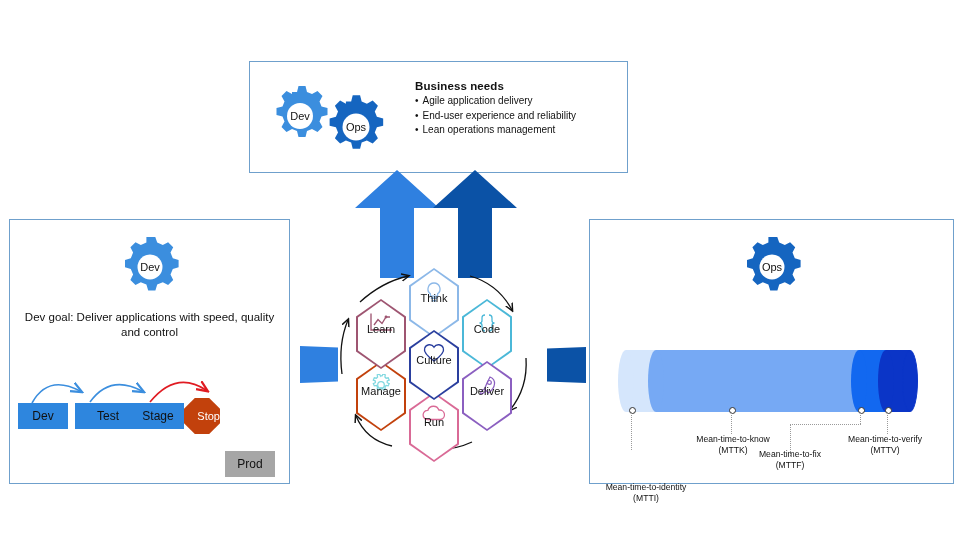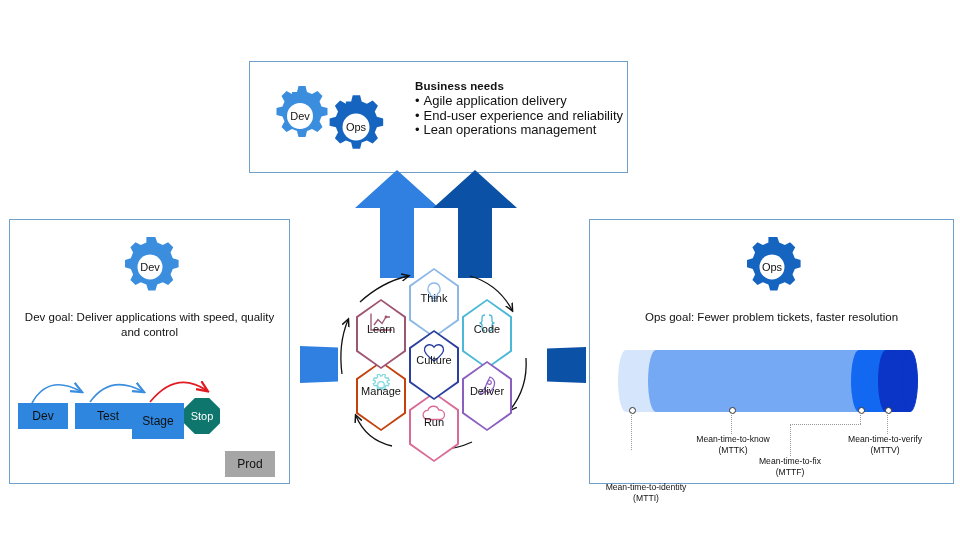--- a/index.html
+++ b/index.html
@@ -8,35 +8,35 @@
     font-family:"Liberation Sans","DejaVu Sans",sans-serif;color:#1a1a1a;
   }
   .panel{position:absolute;border:1.5px solid #6fa0cc;background:#fff;box-sizing:border-box;}
 
   
   #business-box{left:249px;top:61px;width:379px;height:112px;}
   .bn-gears{position:absolute;left:22px;top:18px;width:130px;height:78px;}
   .bn-text{position:absolute;left:165px;top:18px;width:205px;}
   .bn-title{font-size:11.5px;font-weight:bold;color:#111;margin:0 0 2px 0;letter-spacing:.1px;}
   .bn-list{margin:0;padding:0;list-style:none;}
-  .bn-list li{font-size:13px;line-height:14.6px;color:#111;white-space:nowrap;}
+  .bn-list li{font-size:10px;line-height:14.6px;color:#111;white-space:nowrap;}
   .bn-list li:before{content:"\2022";margin-right:4px;}
 
   
   #dev-panel{left:9px;top:219px;width:281px;height:265px;}
   .panel-gear{position:absolute;left:50%;transform:translateX(-50%);top:14px;}
   .goal-text{position:absolute;left:12px;right:12px;top:90px;text-align:center;
              font-size:11.5px;line-height:15px;color:#111;}
   #pipeline{position:absolute;left:8px;top:140px;width:265px;height:80px;}
   .pbox{position:absolute;display:flex;align-items:center;justify-content:center;
         font-size:12px;color:#111;}
   .pbox.blue{background:#2e86de;}
   .pbox.gray{background:#a6a6a6;margin-top:48px;}
-  .stop-oct{position:absolute;display:flex;align-items:center;justify-content:center;
-        background:#0f766e;font-size:11px;color:#fff;
+  .stop-oct{position:absolute;display:flex;align-items:center;justify-content:flex-end;
+        background:#c2410c;font-size:11px;color:#fff;
         clip-path:polygon(30% 0,70% 0,100% 30%,100% 70%,70% 100%,30% 100%,0 70%,0 30%);}
 
   
   #ops-panel{left:589px;top:219px;width:365px;height:265px;}
   #cylinder{position:absolute;left:28px;top:130px;width:300px;height:62px;}
   .cyl-seg{position:absolute;top:0;height:62px;}
   .cyl-cap{position:absolute;top:0;height:62px;width:16px;border-radius:50%/50%;}
   .marker{position:absolute;width:5px;height:5px;border:1px solid #333;border-radius:50%;
           background:#fff;}
   .leader{position:absolute;border-left:1px dotted #9a9a9a;}
@@ -202,41 +202,40 @@
       <path d="M14 43 Q30 14 62 31" fill="none" stroke="#3b8ede" stroke-width="1.6" marker-end="url(#bh)"></path>
       <path d="M72 42 Q92 14 124 31" fill="none" stroke="#3b8ede" stroke-width="1.6" marker-end="url(#bh)"></path>
       <path d="M132 42 Q158 10 188 30" fill="none" stroke="#e01b22" stroke-width="1.6" marker-end="url(#rh)"></path>
     </svg>
     <div class="pbox blue" style="left:0px;top:43px;width:50px;height:26px;">
       <span>Dev</span>
     </div>
     <div class="pbox blue" style="left:57px;top:43px;width:66px;height:26px;">
       <span>Test</span>
     </div>
-    <div class="pbox blue" style="left:114px;top:43px;width:52px;height:36px;">
+    <div class="pbox blue" style="left:114px;top:43px;width:52px;height:26px;">
       <span>Stage</span>
     </div>
     <div class="stop-oct" style="left:166px;top:38px;width:36px;height:36px;">
       <span>Stop</span>
     </div>
     <div class="pbox gray" style="left:207px;top:43px;width:50px;height:26px;">
       <span>Prod</span>
     </div>
   </div>
 </div>
 
 <div class="panel" id="ops-panel">
   <div class="panel-gear">
     <svg width="66" height="66" viewBox="0 0 66 66">
       <path d="M29.4 3 l7.2 0 1.7 -0.0 1.9 5.6 5.6 2.3 5.3 -2.7 5.1 5.1 -2.7 5.3 2.3 5.6 5.8 1.8 0 7.2 -5.8 1.8 -2.3 5.6 2.7 5.3 -5.1 5.1 -5.3 -2.7 -5.6 2.3 -1.8 5.8 -7.2 0 -1.8 -5.8 -5.6 -2.3 -5.3 2.7 -5.1 -5.1 2.7 -5.3 -2.3 -5.6 -5.8 -1.8 0 -7.2 5.8 -1.8 2.3 -5.6 -2.7 -5.3 5.1 -5.1 5.3 2.7 5.6 -2.3 z" fill="#1565c0"></path>
       <circle cx="33" cy="33" r="12.5" fill="#ffffff"></circle>
       <text x="33" y="37" text-anchor="middle" font-family="Liberation Sans, sans-serif" font-size="11" fill="#111">Ops</text>
     </svg>
   </div>
-  <div class="goal-text">Ops goal: Fewer problem tickets, faster resolution</div>
 
   <div id="cylinder">
 
     <div class="cyl-seg" style="left:8px;width:30px;background:#d5e6fc;"></div>
     <div class="cyl-cap" style="left:0px;background:#d5e6fc;"></div>
     <div class="cyl-seg" style="left:38px;width:203px;background:#76a9f4;"></div>
     <div class="cyl-cap" style="left:30px;background:#76a9f4;"></div>
     <div class="cyl-seg" style="left:241px;width:27px;background:#1268f0;"></div>
     <div class="cyl-cap" style="left:233px;background:#1268f0;"></div>
     <div class="cyl-seg" style="left:268px;width:24px;background:#0b35c7;"></div>
@@ -256,21 +255,21 @@
     <div class="leader" style="left:269px;top:62px;height:22px;"></div>
 
     <div class="mlabel" style="left:-27px;top:100px;width:110px;margin-top:32px;">
       <span>Mean-time-to-identity</span><br>
       <span>(MTTI)</span>
     </div>
     <div class="mlabel" style="left:60px;top:84px;width:110px;">
       <span>Mean-time-to-know</span><br>
       <span>(MTTK)</span>
     </div>
-    <div class="mlabel" style="left:122px;top:106px;width:100px;text-align:center;">
+    <div class="mlabel" style="left:122px;top:99px;width:100px;text-align:center;">
       <span>Mean-time-to-fix</span><br>
       <span>(MTTF)</span>
     </div>
     <div class="mlabel" style="left:212px;top:84px;width:110px;">
       <span>Mean-time-to-verify</span><br>
       <span>(MTTV)</span>
     </div>
   </div>
 </div>
 

